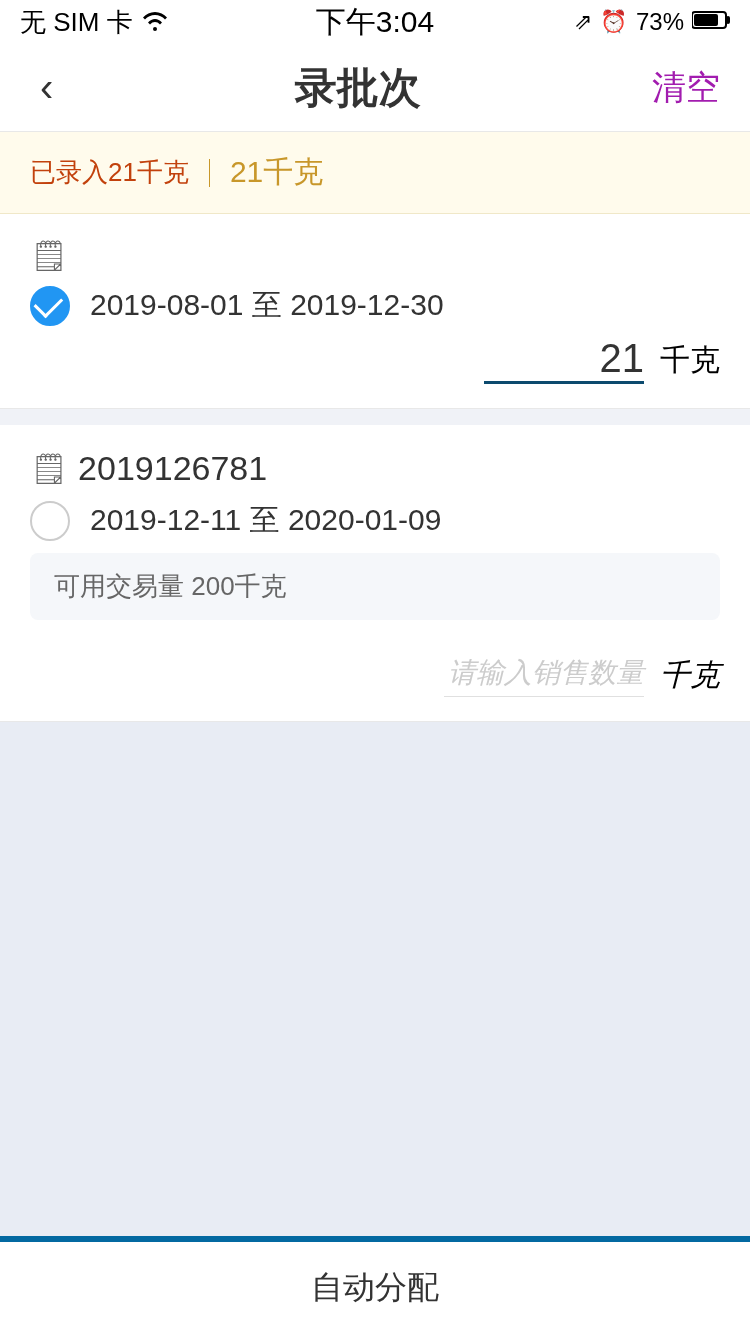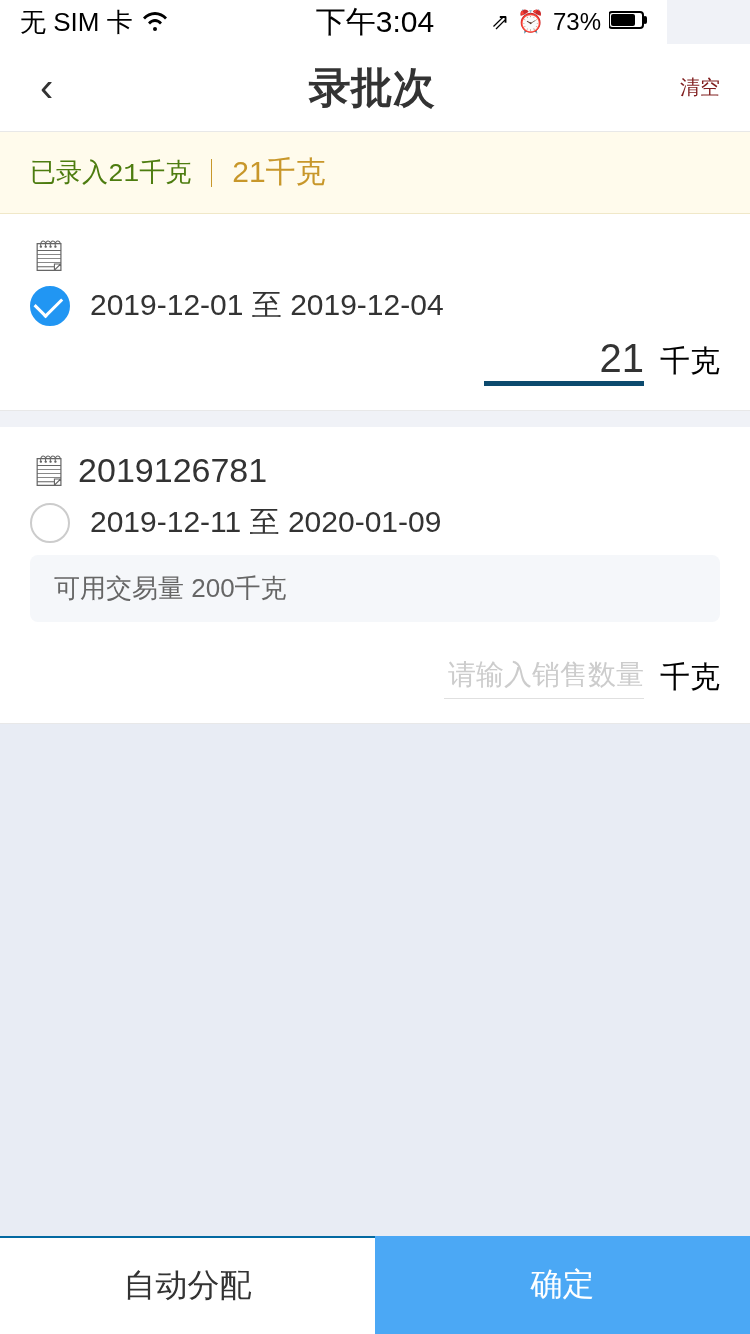--- a/index.html
+++ b/index.html
@@ -8,21 +8,21 @@
       width: 750px;
       min-height: 1334px;
       font-family: -apple-system, 'PingFang SC', 'Helvetica Neue', Arial, sans-serif;
       background: #f0f2f7;
       position: relative;
       overflow-x: hidden;
     }
 
     
     .status-bar {
-      width: 667px;
+      width: 750px;
       height: 44px;
       background: #fff;
       display: flex;
       align-items: center;
       justify-content: space-between;
       padding: 0 20px;
       font-size: 28px;
     }
     .status-left {
       display: flex;
@@ -63,39 +63,38 @@
       color: #333;
       cursor: pointer;
       padding: 10px;
     }
     .nav-title {
       font-size: 42px;
       font-weight: 600;
       color: #333;
     }
     .nav-clear {
-      font-size: 20px;
-      color: #7f1d1d;
+      font-size: 34px;
+      color: #a21caf;
       cursor: pointer;
     }
 
     
     .summary-bar {
       width: 750px;
       background: #fffbec;
       padding: 20px 30px;
       display: flex;
       align-items: center;
       gap: 0;
       border-bottom: 1px solid #f0e8c8;
     }
     .summary-label {
       font-size: 26px;
-      color: #4d7c0f;
-      font-family: Liberation Mono, monospace;
+      color: #c2410c;
     }
     .summary-divider {
       width: 1px;
       height: 28px;
       background: #c8972a;
       margin: 0 20px;
     }
     .summary-value {
       font-size: 30px;
       color: #c8972a;
@@ -177,40 +176,41 @@
     .amount-value {
       font-size: 40px;
       color: #333;
       font-weight: 400;
     }
     .amount-unit {
       font-size: 30px;
       color: #000000;
     }
     .amount-underline {
-      border-bottom: 5px solid #0c4a6e;
+      border-bottom: 3px solid #0c4a6e;
       min-width: 160px;
       text-align: right;
     }
 
     
     .section-divider {
       height: 16px;
       background: #f0f2f7;
     }
 
     
     .amount-input-row {
       padding: 10px 30px 24px 30px;
       display: flex;
       align-items: center;
       justify-content: flex-end;
       gap: 16px;
       background: #fff;
       border-bottom: 1px solid #e8e8e8;
+      font-style: italic;
     }
     .amount-placeholder {
       font-size: 28px;
       color: #ccc;
     }
     .amount-input-underline {
       border-bottom: 1px solid #e0e0e0;
       min-width: 200px;
       text-align: right;
       padding-bottom: 4px;
@@ -235,21 +235,21 @@
     }
     .bottom-btn-left {
       flex: 1;
       background: #fff;
       display: flex;
       align-items: center;
       justify-content: center;
       font-size: 32px;
       color: #333;
       cursor: pointer;
-      border-top: 2px solid #0369a1;
+      border-top: 6px solid #0369a1;
     }
     .bottom-btn-right {
       flex: 1;
       background: #4ba8f5;
       display: flex;
       align-items: center;
       justify-content: center;
       font-size: 32px;
       color: #fff;
       cursor: pointer;
@@ -303,21 +303,21 @@
     <div class="summary-divider"></div>
     <span class="summary-value">21千克</span>
   </div>
 
   <div class="batch-card">
     <div class="batch-header">
       <span class="batch-icon">🗒</span>
     </div>
     <div class="batch-date-row">
       <div class="batch-checkbox checked"></div>
-      <span class="batch-date">2019-12-01 至 2019-12-04</span>
+      <span class="batch-date">2019-08-01 至 2019-12-30</span>
     </div>
     <div class="amount-row">
       <div class="amount-underline">
         <span class="amount-value">21</span>
       </div>
       <span class="amount-unit">千克</span>
     </div>
   </div>
 
   <div class="section-divider"></div>
@@ -342,16 +342,13 @@
 
   <div class="empty-area"></div>
 
   <div style="height: 98px;"></div>
 </div>
 
 <div class="bottom-bar">
   <div class="bottom-btn-left">
     <span>自动分配</span>
   </div>
-  <div class="bottom-btn-right">
-    <span>确定</span>
-  </div>
 </div>
 
 </body></html>

